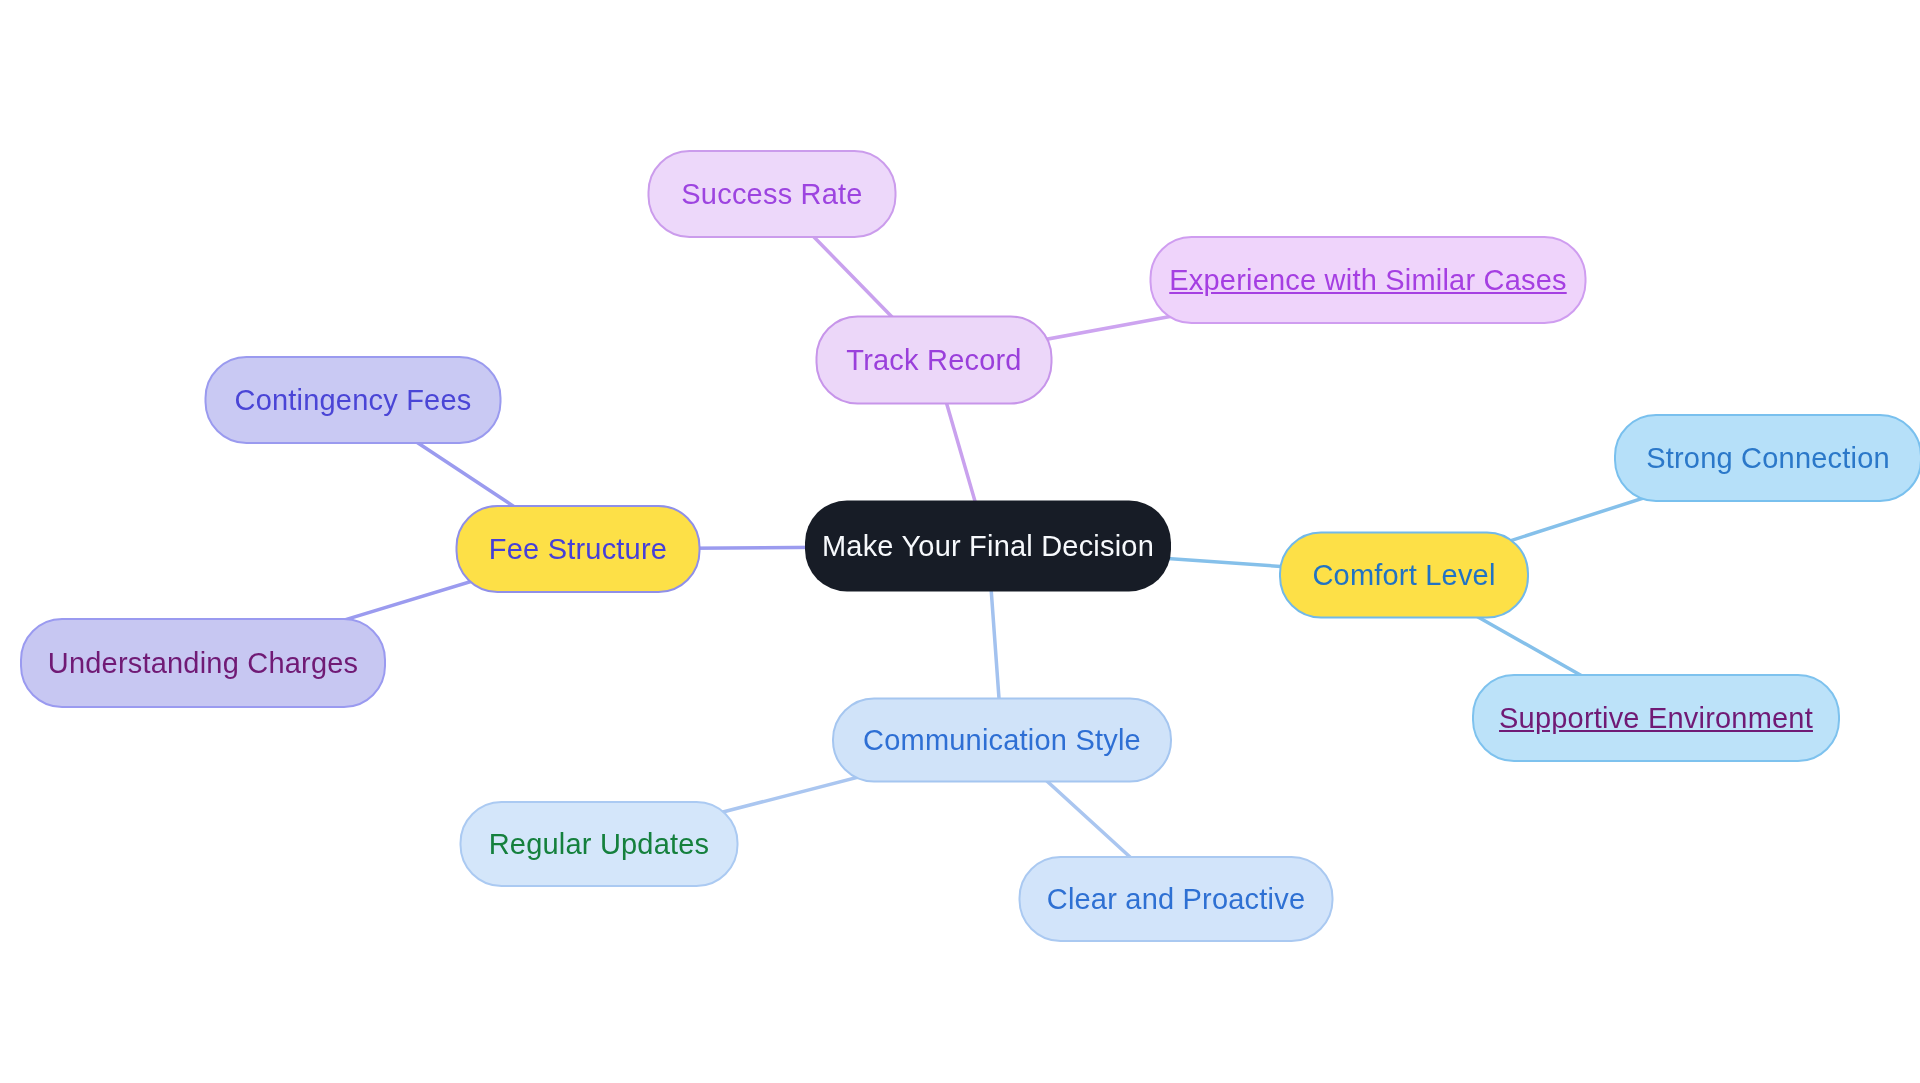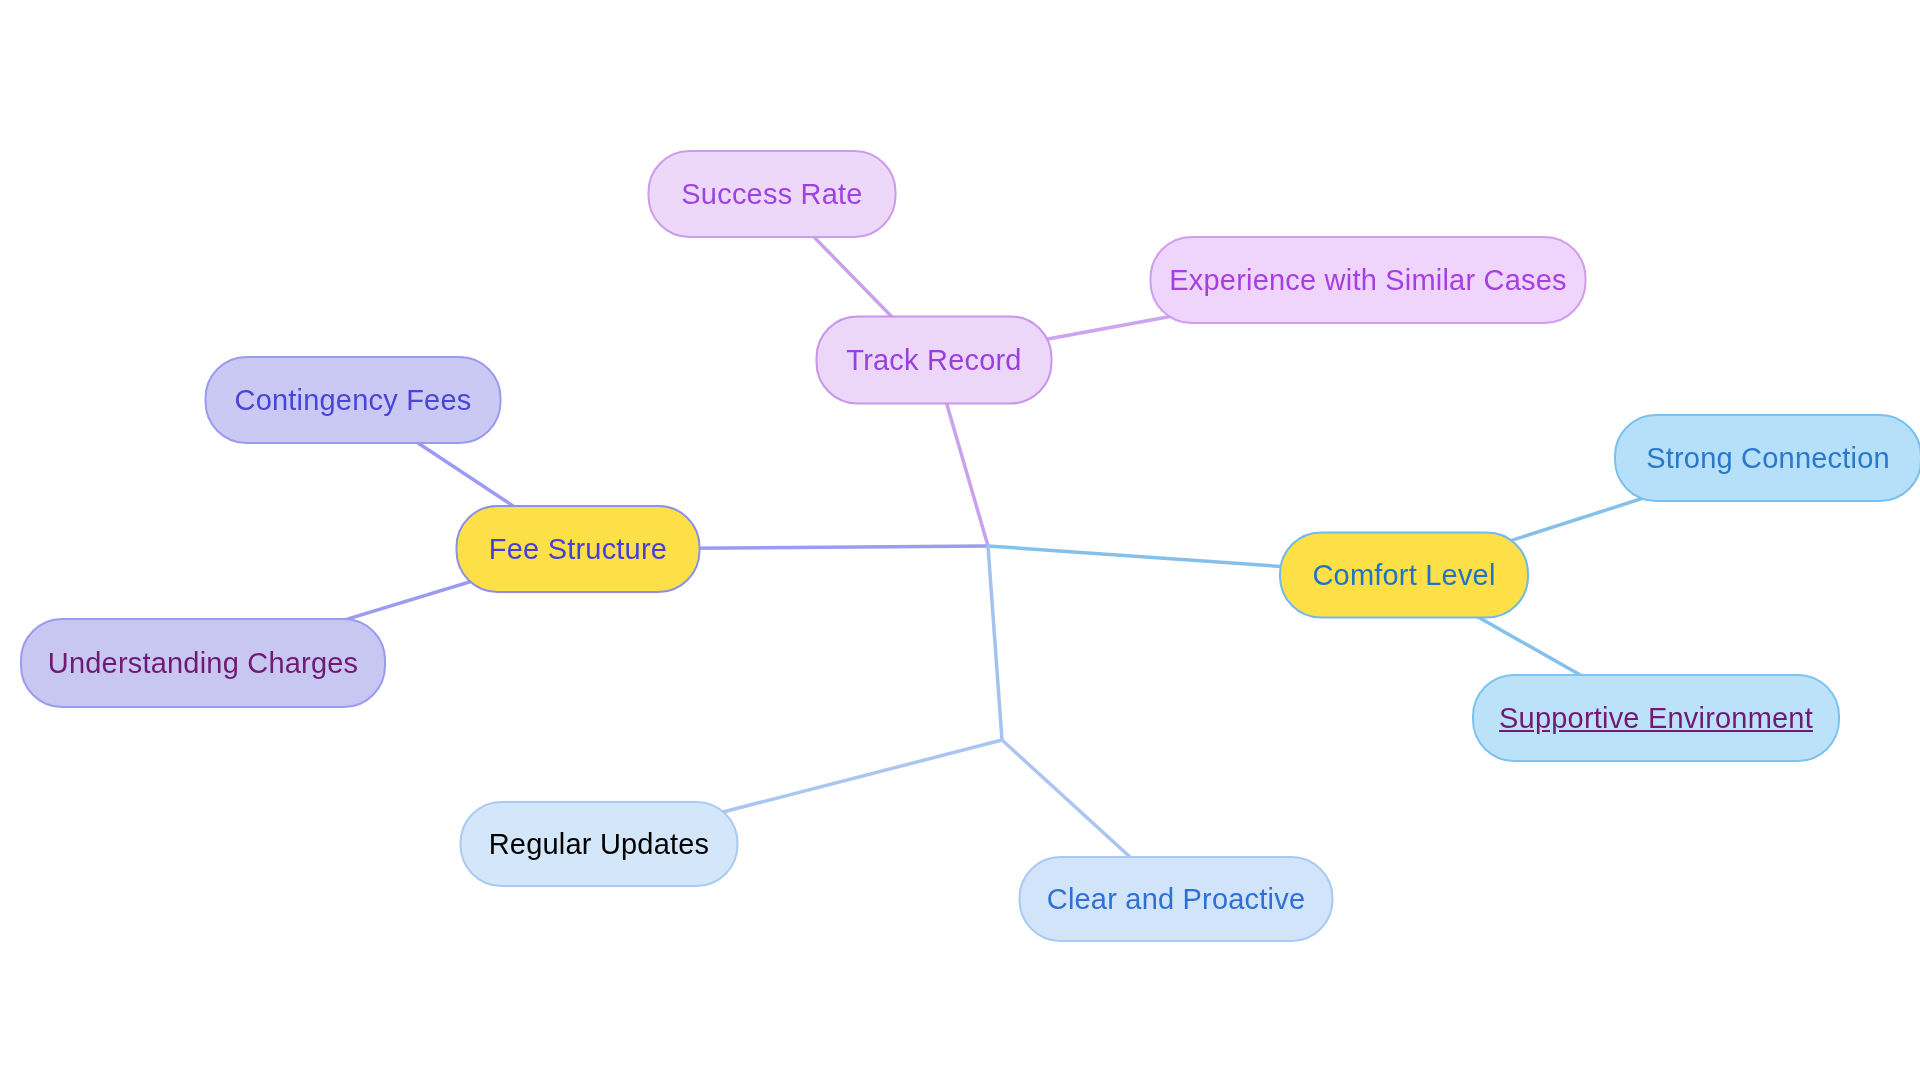--- a/index.html
+++ b/index.html
@@ -57,46 +57,52 @@
       <line x1="203" y1="663" x2="578" y2="549" stroke="#9b9bef" stroke-width="3.5" stroke-linecap="round"></line>
       <line x1="578" y1="549" x2="988" y2="546" stroke="#9b9bef" stroke-width="3.5" stroke-linecap="round"></line>
       <line x1="1404" y1="575" x2="988" y2="546" stroke="#85c0ea" stroke-width="3.5" stroke-linecap="round"></line>
       <line x1="1768" y1="458" x2="1404" y2="575" stroke="#85c0ea" stroke-width="3.5" stroke-linecap="round"></line>
       <line x1="1656" y1="718" x2="1404" y2="575" stroke="#85c0ea" stroke-width="3.5" stroke-linecap="round"></line>
       <line x1="1002" y1="740" x2="988" y2="546" stroke="#a3c2ef" stroke-width="3.5" stroke-linecap="round"></line>
       <line x1="599" y1="844" x2="1002" y2="740" stroke="#aac6f0" stroke-width="3.5" stroke-linecap="round"></line>
       <line x1="1176" y1="899" x2="1002" y2="740" stroke="#aac6f0" stroke-width="3.5" stroke-linecap="round"></line>
     </svg>
 
+<div class="node central" style="left: 988px; top: 546px; width: 366px; height: 91px; background: rgb(23, 28, 38); color: rgb(247, 249, 252);">
+      <span>Make Your Final Decision</span>
+    </div>
     <div class="node branch" style="left: 934px; top: 360px; width: 237px; height: 89px; background: rgb(236, 215, 249); color: rgb(154, 63, 219); border-color: rgb(199, 149, 234);">
       <span>Track Record</span>
     </div>
     <div class="node leaf" style="left: 772px; top: 194px; width: 249px; height: 88px; background: rgb(237, 216, 250); color: rgb(157, 68, 224); border-color: rgb(203, 156, 236);">
       <span>Success Rate</span>
     </div>
-    <div class="node leaf" style="left: 1368px; top: 280px; width: 437px; height: 88px; background: rgb(239, 212, 251); color: rgb(165, 63, 226); border-color: rgb(207, 157, 240);">
+    <div class="node leaf" style="left: 1368px; top: 280px; width: 437px; height: 88px; background: rgb(239, 212, 251); color: rgb(165, 63, 226); border-color: rgb(207, 157, 240); text-decoration: underline;">
       <span>Experience with Similar Cases</span>
     </div>
     <div class="node branch" style="left: 578px; top: 549px; width: 245px; height: 88px; background: #fde047; color: rgb(70, 64, 216); border-color: rgb(143, 143, 233);">
       <span>Fee Structure</span>
     </div>
     <div class="node leaf" style="left: 353px; top: 400px; width: 297px; height: 88px; background: rgb(201, 201, 243); color: rgb(74, 69, 214); border-color: rgb(154, 154, 239);">
       <span>Contingency Fees</span>
     </div>
     <div class="node leaf" style="left: 203px; top: 663px; width: 366px; height: 90px; background: rgb(199, 199, 242); color: #701a75; border-color: rgb(154, 154, 240);">
       <span>Understanding Charges</span>
     </div>
     <div class="node branch" style="left: 1404px; top: 575px; width: 250px; height: 87px; background: #fde047; color: rgb(33, 115, 196); border-color: rgb(114, 185, 233);">
       <span>Comfort Level</span>
     </div>
     <div class="node leaf" style="left: 1768px; top: 458px; width: 308px; height: 88px; background: rgb(182, 224, 249); color: rgb(43, 120, 201); border-color: rgb(121, 192, 238);">
       <span>Strong Connection</span>
     </div>
     <div class="node leaf" style="left: 1656px; top: 718px; width: 368px; height: 88px; background: rgb(188, 226, 249); color: #701a75; border-color: rgb(126, 194, 238); text-decoration: underline;">
       <span>Supportive Environment</span>
     </div>
-    <div class="node leaf" style="left: 599px; top: 844px; width: 279px; height: 86px; background: rgb(212, 230, 250); color: #000000; border-color: rgb(171, 202, 242);">
+    <div class="node branch" style="left: 1002px; top: 740px; width: 340px; height: 85px; background: rgb(208, 227, 249); color: rgb(46, 111, 212); border-color: rgb(165, 198, 240);">
+      <span>Communication Style</span>
+    </div>
+    <div class="node leaf" style="left: 599px; top: 844px; width: 279px; height: 86px; background: rgb(212, 230, 250); color: #15803d; border-color: rgb(171, 202, 242);">
       <span>Regular Updates</span>
     </div>
     <div class="node leaf" style="left: 1176px; top: 899px; width: 315px; height: 86px; background: rgb(210, 228, 250); color: rgb(46, 112, 211); border-color: rgb(170, 201, 241);">
       <span>Clear and Proactive</span>
     </div>
   </div>
 
 </body></html>

